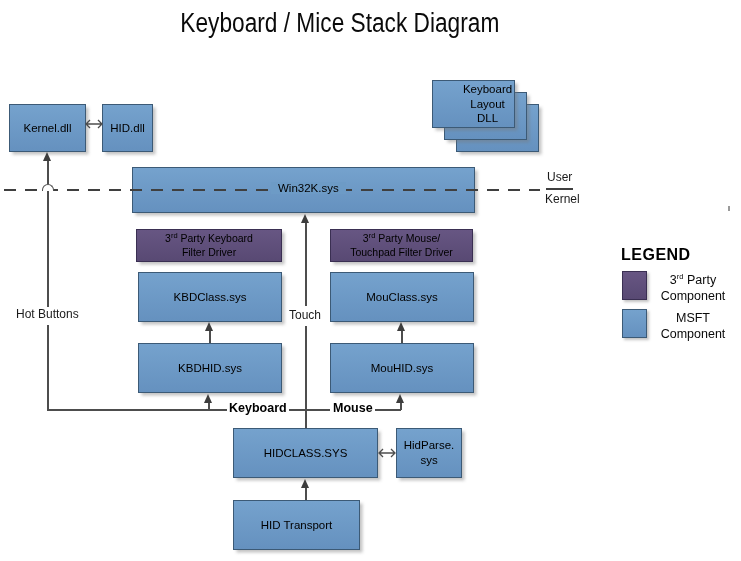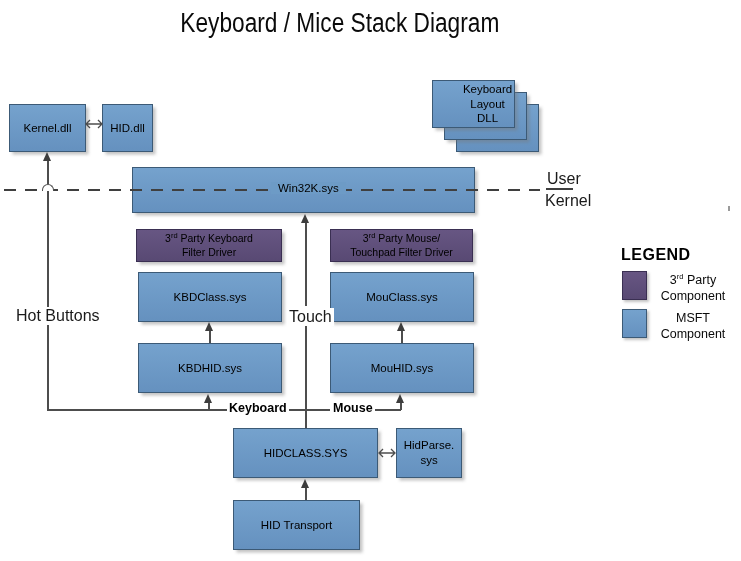--- a/index.html
+++ b/index.html
@@ -41,21 +41,21 @@
   .arrow-up{
     position:absolute;width:0;height:0;z-index:5;
     border-left:4.5px solid transparent;border-right:4.5px solid transparent;
     border-bottom:9px solid #3d3d3d;
   }
   .hop{
     position:absolute;width:12px;height:7px;box-sizing:border-box;z-index:7;
     border:1.5px solid #4d4d4d;border-bottom:none;
     border-radius:7px 7px 0 0;background:#fff;
   }
-  .lbl{position:absolute;font-size:16px;color:#1a1a1a;white-space:nowrap;z-index:8;}
+  .lbl{position:absolute;font-size:12px;color:#1a1a1a;white-space:nowrap;z-index:8;}
   .lbl.bold{font-weight:bold;font-size:12.5px;color:#000;}
   .lbl.bg{background:#fff;padding:0 2px;}
   .win32k-label{
     position:absolute;z-index:7;background:#6d9bc6;padding:0 7px;
     font-size:11.5px;color:#000;white-space:nowrap;
   }
   .legend-head{position:absolute;font-size:16px;font-weight:bold;letter-spacing:0.5px;color:#000;}
   .legend-label{position:absolute;width:90px;text-align:center;font-size:12.5px;color:#0a0a0a;line-height:1.3;}
   .dblarrow{position:absolute;z-index:6;}
   .stray{position:absolute;width:2px;height:5px;background:#9a9a9a;z-index:2;}

